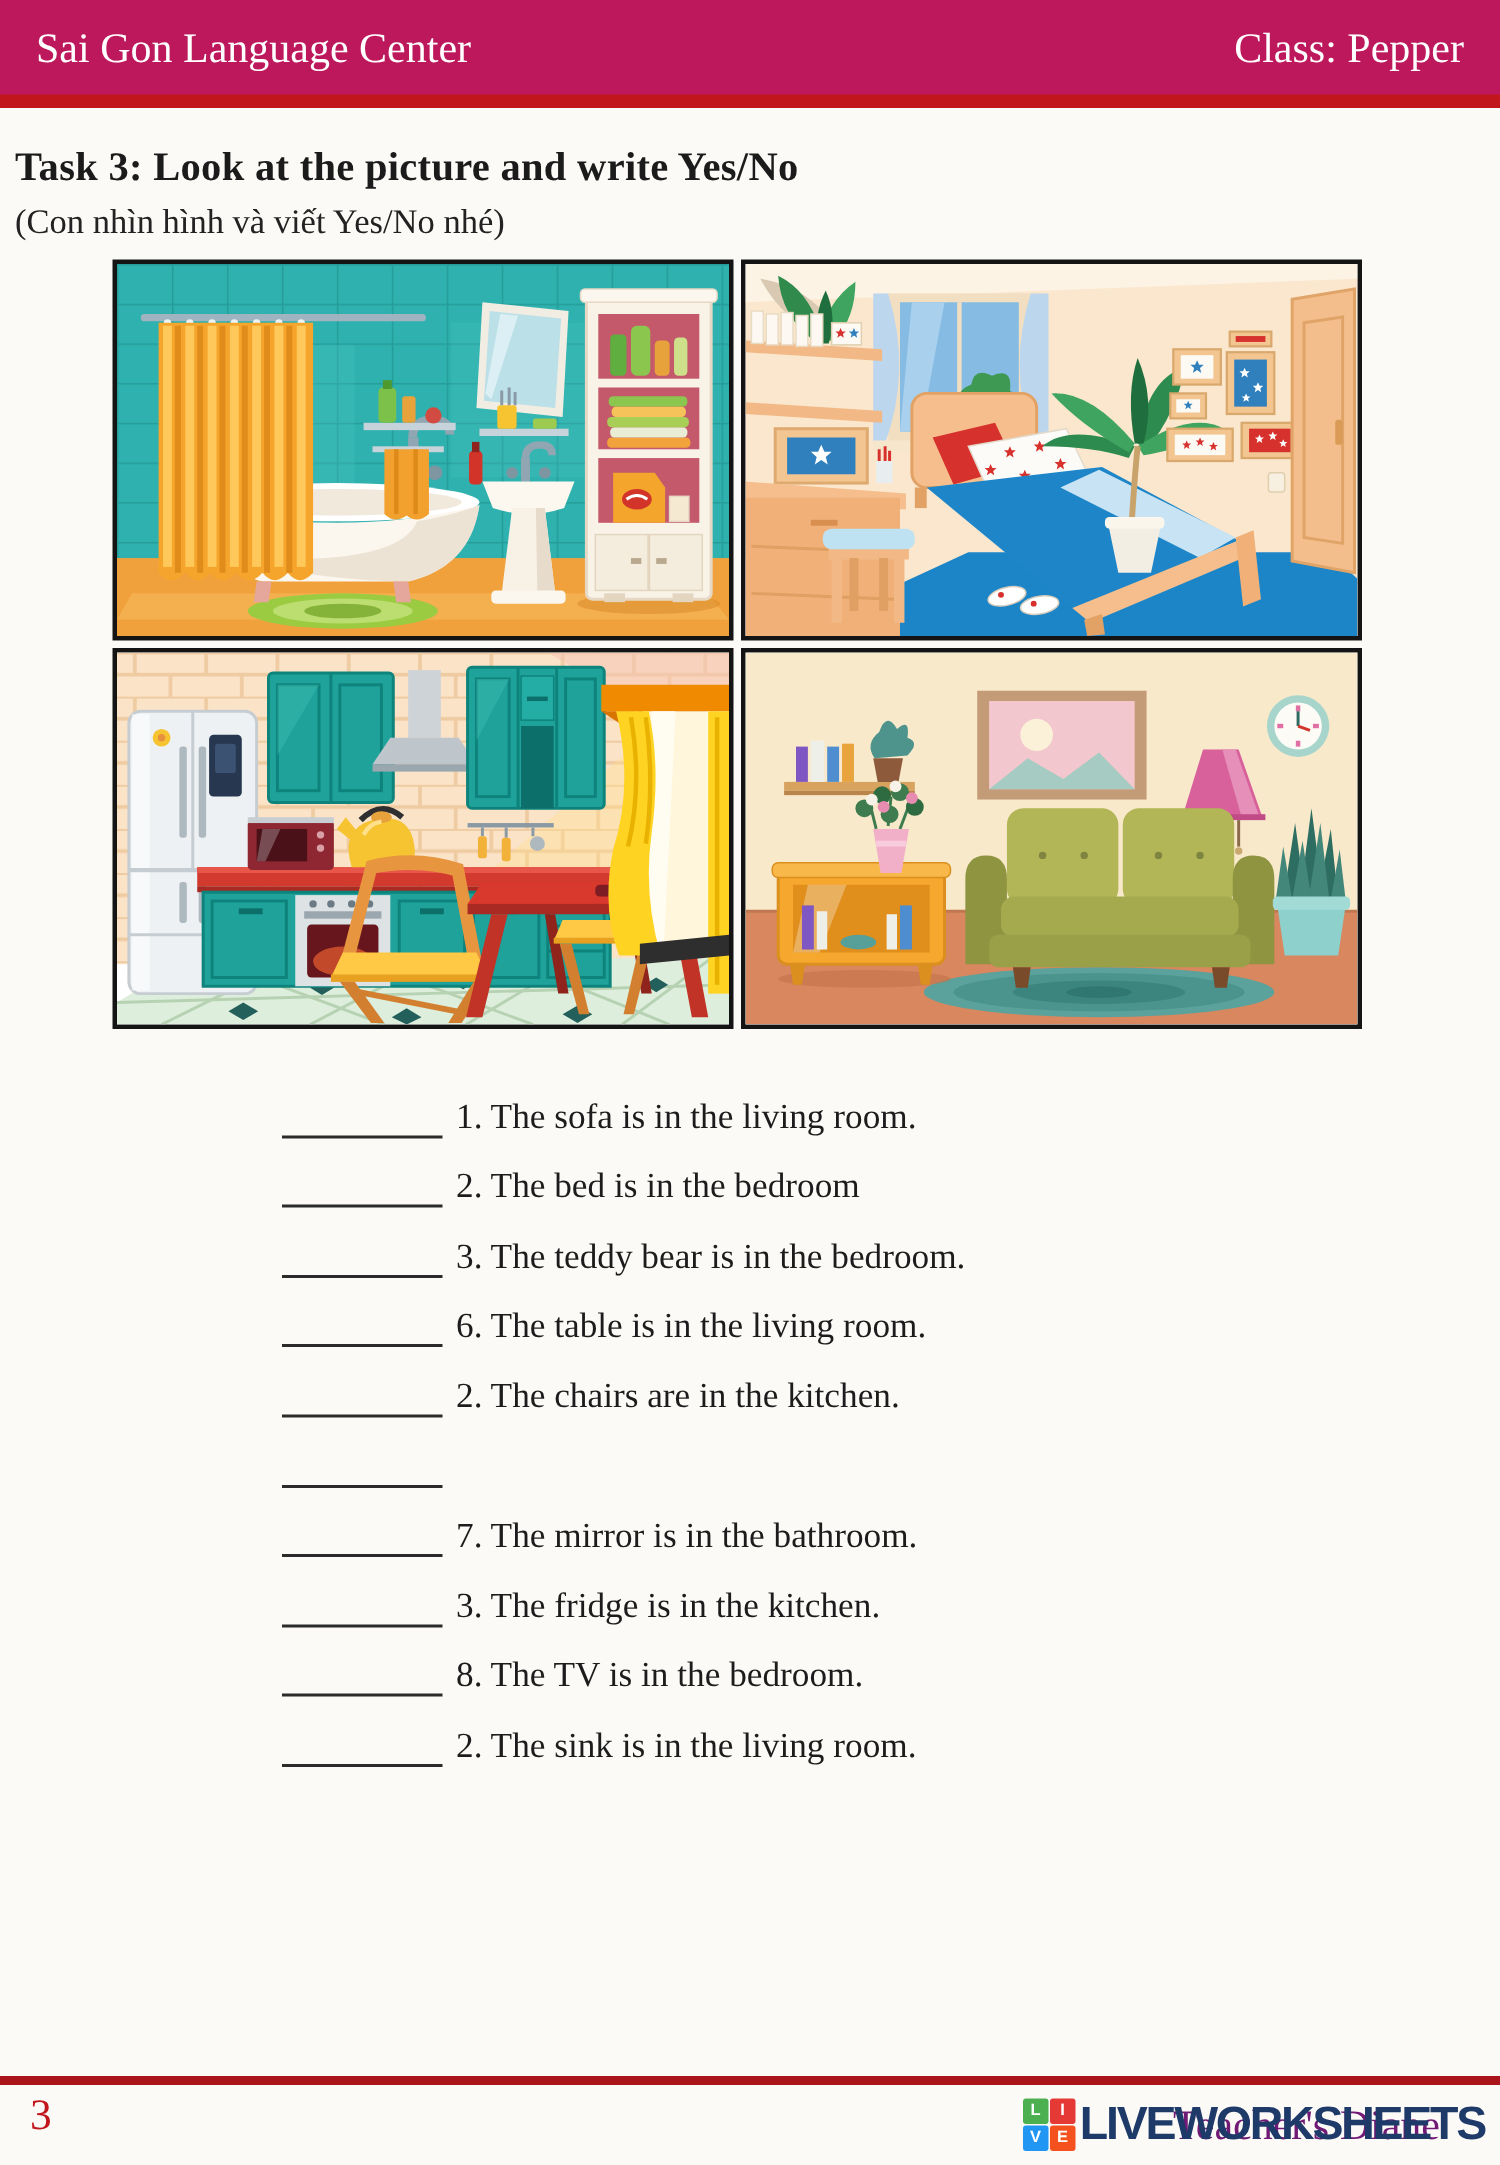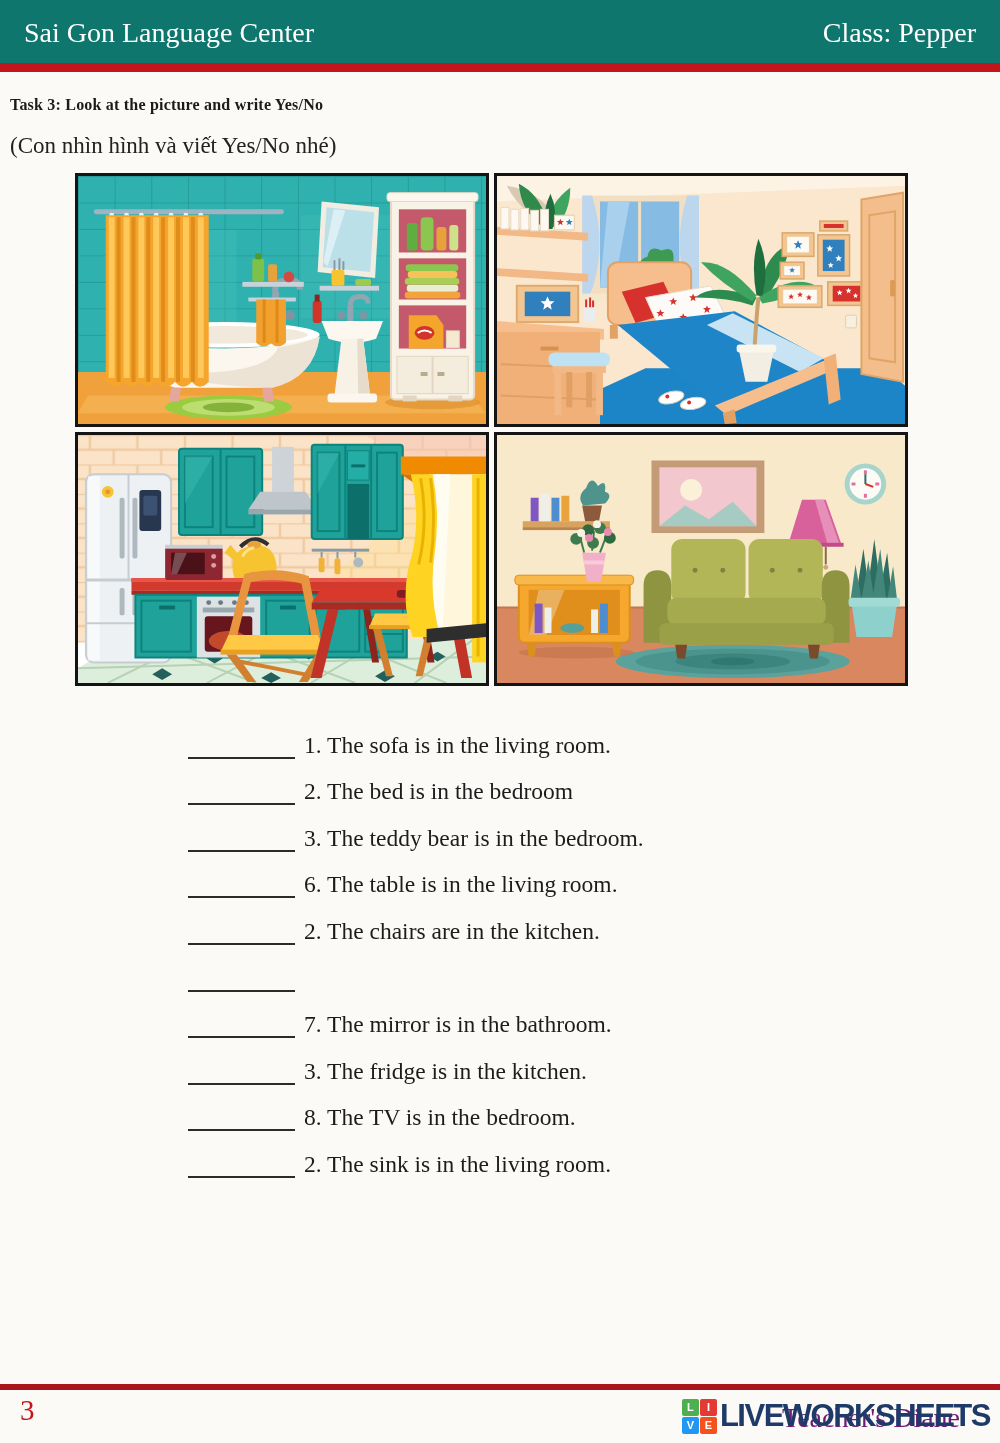--- a/index.html
+++ b/index.html
@@ -1,22 +1,22 @@
 <!DOCTYPE html>
 <html><head>
 <meta charset="utf-8">
 <style>
 *{margin:0;padding:0;box-sizing:border-box}
 html,body{width:1000px}
 body{height:1443px;position:relative;background:#FBFAF7;font-family:"Liberation Serif",serif;overflow:hidden}
-.header{position:absolute;left:0;top:0;width:1000px;height:65px;background:#0f766e;color:#fff;display:flex;justify-content:space-between;align-items:center;padding:0 24px;font-size:28px}
+.header{position:absolute;left:0;top:0;width:1000px;height:65px;background:#be185d;color:#fff;display:flex;justify-content:space-between;align-items:center;padding:0 24px;font-size:28px}
 .header-stripe{position:absolute;left:0;top:63px;width:1000px;height:9px;background:#C2161D}
 .task{position:absolute;left:10px;top:96px}
-.task-title{font-weight:bold;font-size:16px;color:#1b1b1b;letter-spacing:.2px}
-.task-sub{font-size:23px;color:#222;margin-top:19px}
+.task-title{font-weight:bold;font-size:27px;color:#1b1b1b;letter-spacing:.2px}
+.task-sub{font-size:23px;color:#222;margin-top:8px}
 .grid{position:absolute;left:75px;top:173px;width:833px;height:513px;display:grid;grid-template-columns:1fr 1fr;grid-template-rows:1fr 1fr;gap:5px}
 .cell{border:3px solid #141414;overflow:hidden;background:#fff}
 .cell svg{display:block;width:100%;height:100%}
 .questions{position:absolute;left:188px;top:712px}
 .q-row{display:flex;align-items:flex-end;height:46.6px;font-size:23.5px;color:#1c1c1c;white-space:nowrap}
 .blank{display:inline-block;width:107px;height:25px;border-bottom:2px solid #2b2b2b;margin-right:9px}
 .footer-line{position:absolute;left:0;top:1384px;width:1000px;height:6px;background:#A9151B}
 .page-num{position:absolute;left:20px;top:1394px;font-size:29px;color:#C2161D}
 .logo{position:absolute;right:10px;top:1398px;display:flex;align-items:center;z-index:2}
 .logo-blocks{display:grid;grid-template-columns:17px 17px;grid-auto-rows:17px;gap:1px;margin-right:3px}

